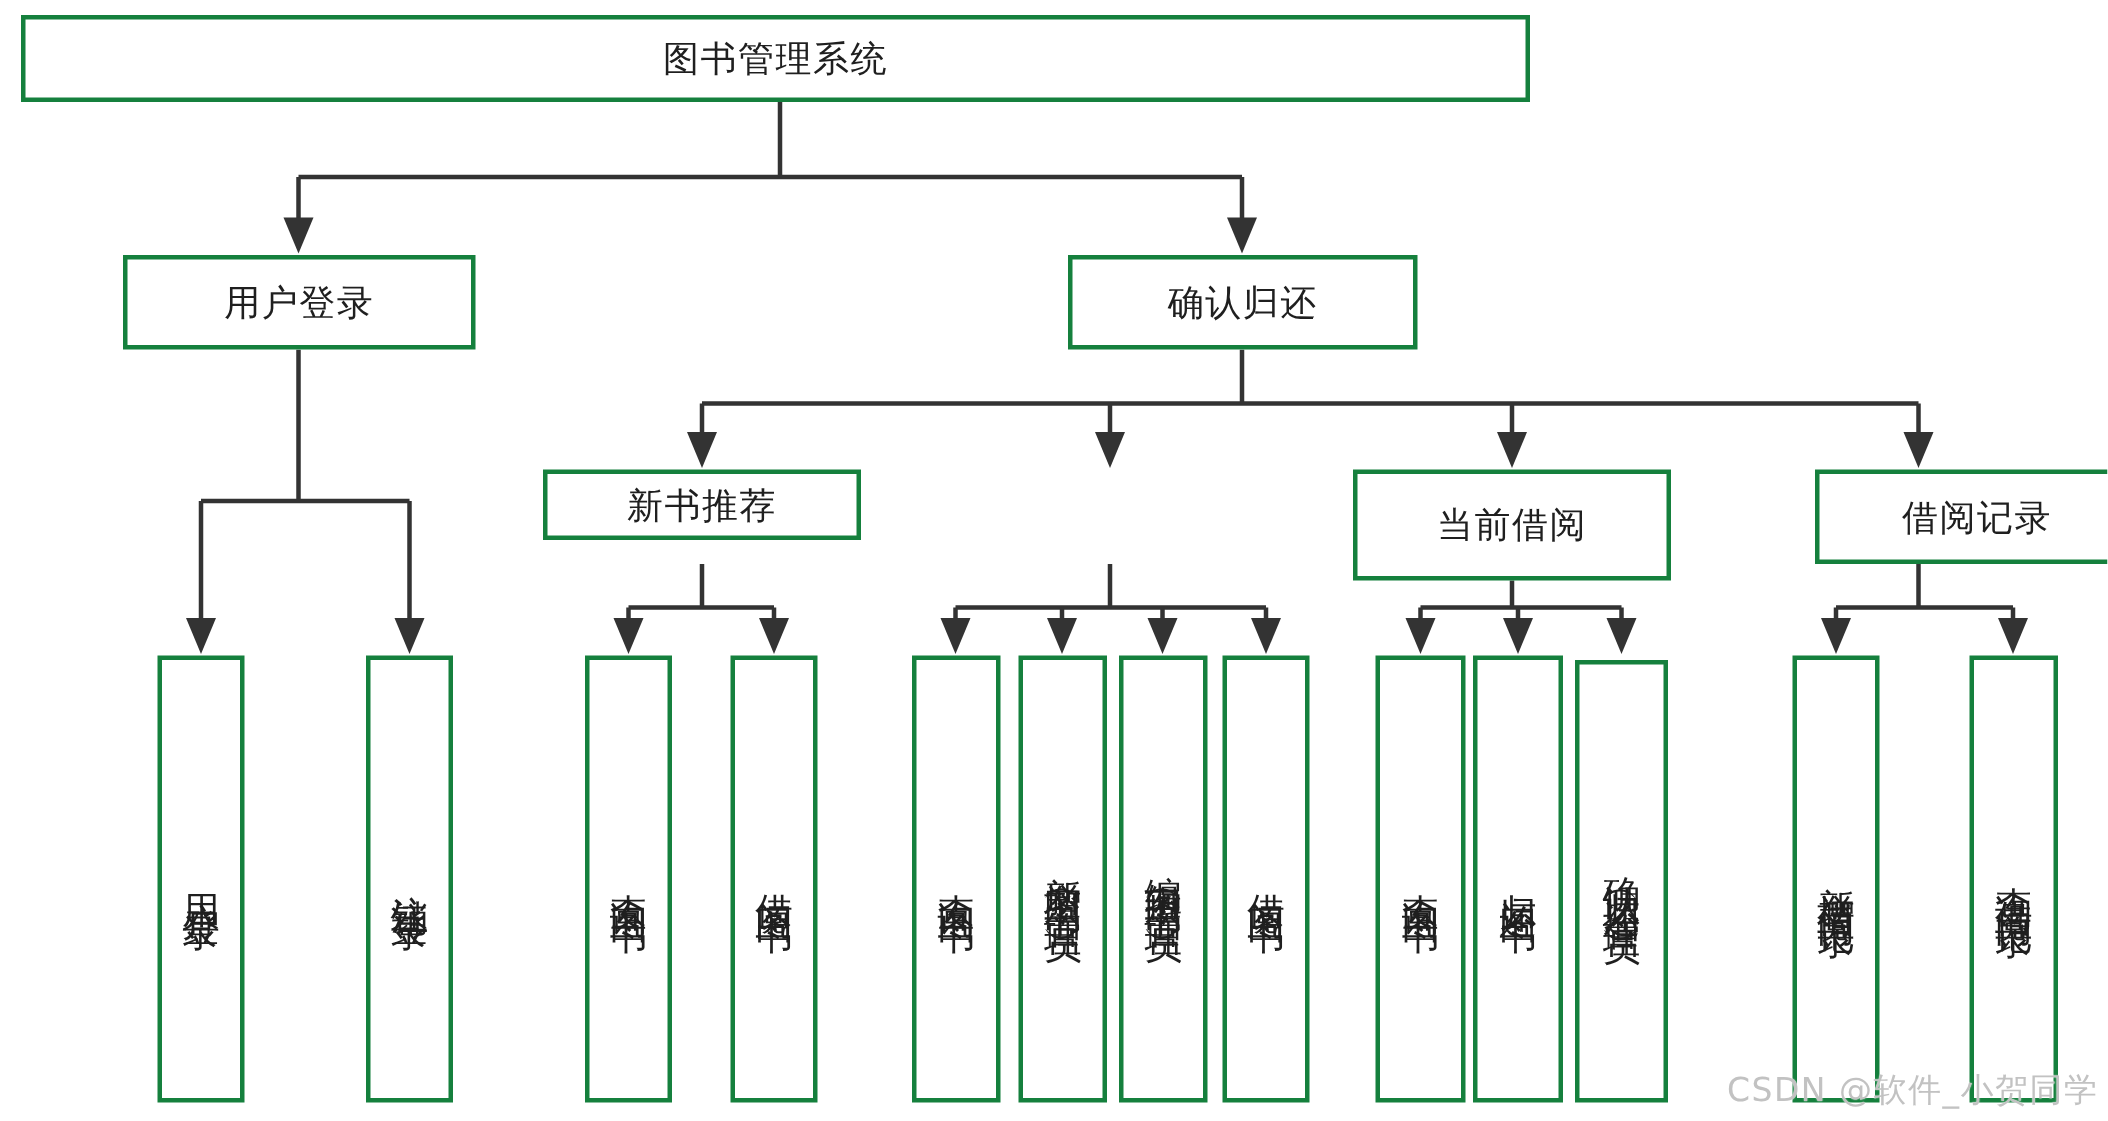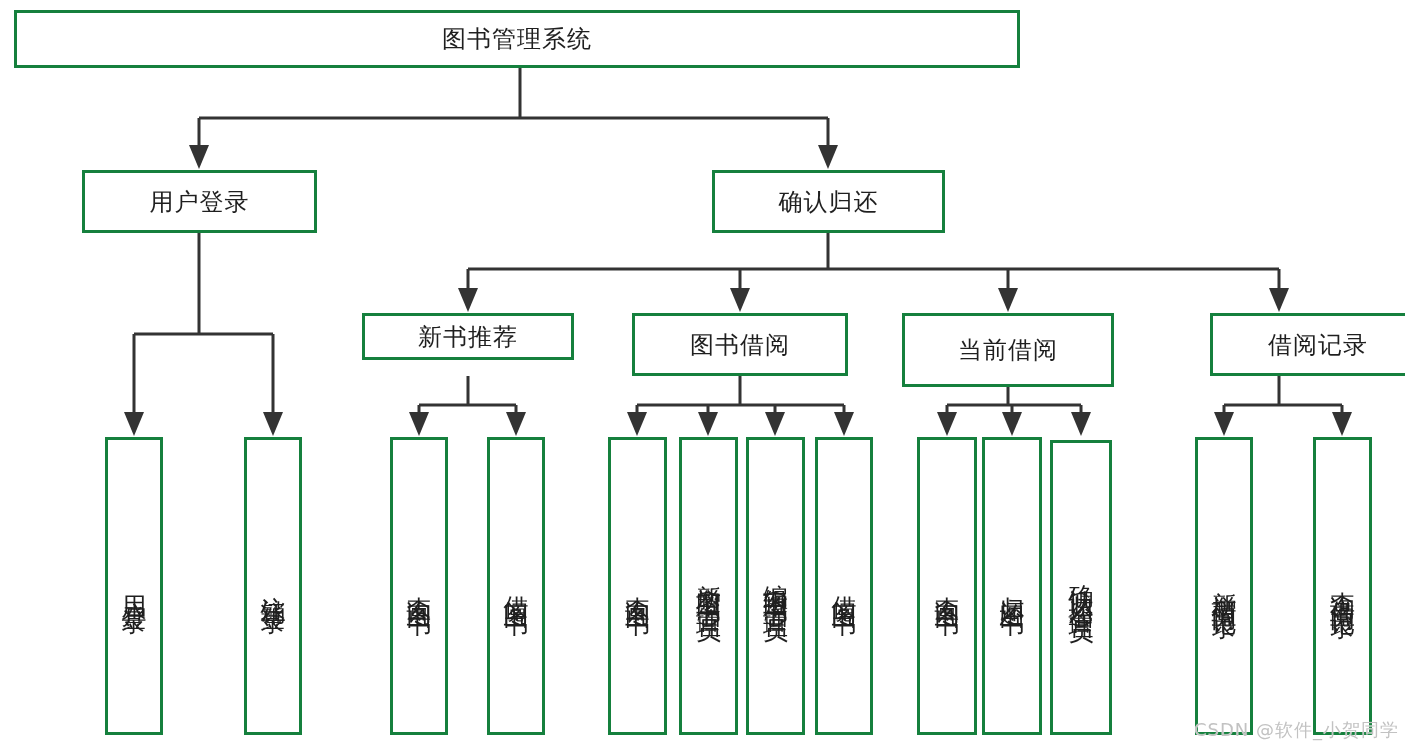--- a/index.html
+++ b/index.html
@@ -26,21 +26,21 @@
   .leaf{
     writing-mode:vertical-rl;
     text-orientation:mixed;
     font-size:25px;
     letter-spacing:5px;
     line-height:1.0;
   }
   .watermark{
     position:absolute;
     right:6px;bottom:5px;
-    font-size:18px;
+    font-size:22px;
     color:#c2c2c2;
     letter-spacing:1px;
     z-index:3;
     text-shadow:0 0 1px #ffffff;
   }
 </style>
 </head>
 <body>
 
 <div class="canvas">
@@ -80,21 +80,20 @@
     <polygon points="1214,412 1234,412 1224,436"></polygon>
     <polygon points="1332,412 1352,412 1342,436"></polygon>
   </svg>
 
   <div class="node" style="left:14px;top:10px;width:1006px;height:58px">图书管理系统</div>
 
   <div class="node" style="left:82px;top:170px;width:235px;height:63px">用户登录</div>
   <div class="node" style="left:712px;top:170px;width:233px;height:63px">确认归还</div>
 
   <div class="node" style="left:362px;top:313px;width:212px;height:47px">新书推荐</div>
-  <div class="node" style="left:632px;top:313px;width:216px;height:63px">图书借阅</div>
   <div class="node" style="left:902px;top:313px;width:212px;height:74px">当前借阅</div>
   <div class="node" style="left:1210px;top:313px;width:216px;height:63px">借阅记录</div>
 
   <div class="node leaf" style="left:105px;top:437px;width:58px;height:298px">用户登录</div>
   <div class="node leaf" style="left:244px;top:437px;width:58px;height:298px">注销登录</div>
 
   <div class="node leaf" style="left:390px;top:437px;width:58px;height:298px">查询图书</div>
   <div class="node leaf" style="left:487px;top:437px;width:58px;height:298px">借阅图书</div>
 
   <div class="node leaf" style="left:608px;top:437px;width:59px;height:298px">查询图书</div>

